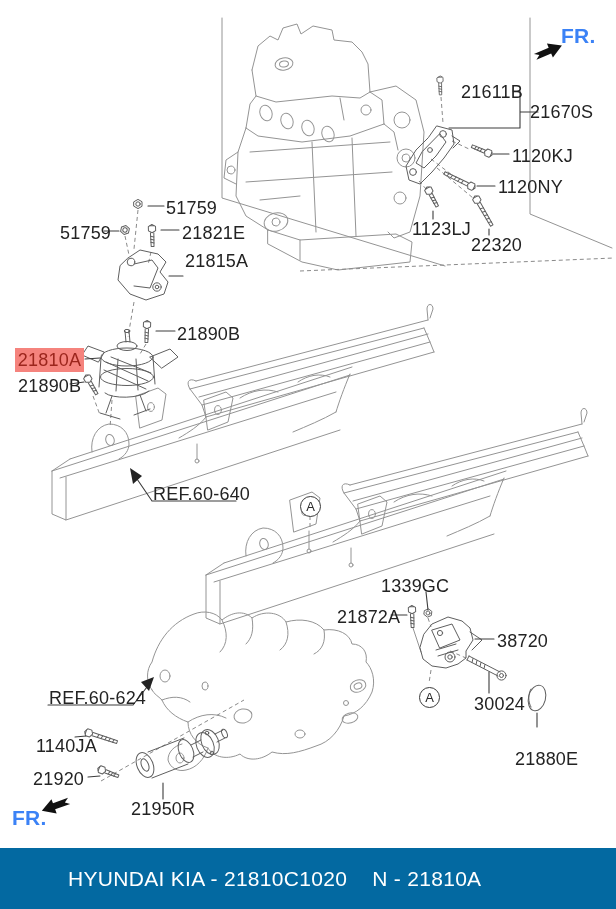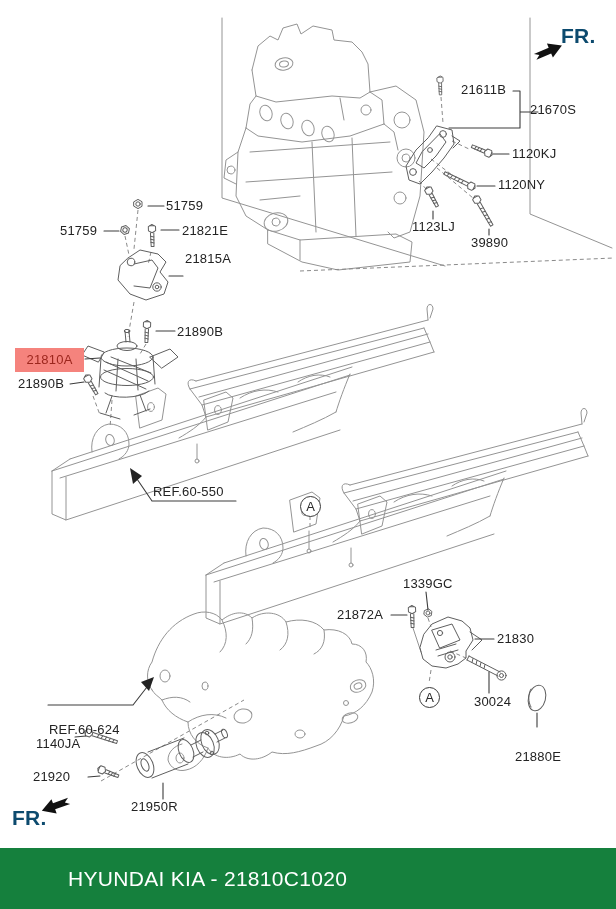--- a/index.html
+++ b/index.html
@@ -3,35 +3,35 @@
 <meta charset="utf-8">
 <style>
   html,body{margin:0;padding:0;background:#e9e9e9;}
   #stage{
     position:relative;width:616px;height:909px;background:#ffffff;
     font-family:"Liberation Sans",sans-serif;overflow:hidden;
     outline:1px solid #d9d9d9;
   }
   #art{position:absolute;left:0;top:0;}
   .lbl{
-    position:absolute;font-size:13px;color:#232323;white-space:nowrap;
+    position:absolute;font-size:18px;color:#232323;white-space:nowrap;
     letter-spacing:.2px;line-height:1.1;
   }
   .lbl.hl{
     width:69px;height:24px;text-align:center;line-height:24px;
     background:#f5837d;color:#9c261d;
   }
-  .lbl.fr{font-size:21px;font-weight:bold;color:#0c4a6e;}
+  .lbl.fr{font-size:21px;font-weight:bold;color:#3b82f6;}
   .marker{
     position:absolute;width:19px;height:19px;border:1.5px solid #3a3a3a;
     border-radius:50%;display:flex;align-items:center;justify-content:center;
     font-size:13px;color:#2a2a2a;background:#fff;
   }
   .footer{
-    position:absolute;left:0;top:848px;width:616px;height:61px;background:#15803d;
+    position:absolute;left:0;top:848px;width:616px;height:61px;background:#0369a1;
   }
   .footer-inner{
     position:absolute;left:68px;top:0;height:100%;display:flex;align-items:center;
     gap:25px;color:#ffffff;font-size:21px;letter-spacing:.3px;
   }
 </style>
 </head>
 <body>
 
 <div id="stage">
@@ -251,42 +251,43 @@
     </g>
   </svg>
 
   <span class="lbl" style="left:166px;top:199px">51759</span>
   <span class="lbl" style="left:60px;top:224px">51759</span>
   <span class="lbl" style="left:182px;top:224px">21821E</span>
   <span class="lbl" style="left:185px;top:252px">21815A</span>
   <span class="lbl" style="left:177px;top:325px">21890B</span>
   <span class="lbl hl" style="left:15px;top:348px">21810A</span>
   <span class="lbl" style="left:18px;top:377px">21890B</span>
-  <span class="lbl" style="left:153px;top:485px">REF.60-550</span>
+  <span class="lbl" style="left:153px;top:485px">REF.60-640</span>
   <span class="lbl" style="left:461px;top:83px">21611B</span>
   <span class="lbl" style="left:530px;top:103px">21670S</span>
   <span class="lbl" style="left:512px;top:147px">1120KJ</span>
   <span class="lbl" style="left:498px;top:178px">1120NY</span>
   <span class="lbl" style="left:412px;top:220px">1123LJ</span>
-  <span class="lbl" style="left:471px;top:236px">39890</span>
-  <span class="lbl" style="left:403px;top:577px">1339GC</span>
+  <span class="lbl" style="left:471px;top:236px">22320</span>
+  <span class="lbl" style="left:381px;top:577px">1339GC</span>
   <span class="lbl" style="left:337px;top:608px">21872A</span>
-  <span class="lbl" style="left:497px;top:632px">21830</span>
+  <span class="lbl" style="left:497px;top:632px">38720</span>
   <span class="lbl" style="left:474px;top:695px">30024</span>
   <span class="lbl" style="left:515px;top:750px">21880E</span>
-  <span class="lbl" style="left:49px;top:723px">REF.60-624</span>
+  <span class="lbl" style="left:49px;top:689px">REF.60-624</span>
   <span class="lbl" style="left:33px;top:770px">21920</span>
   <span class="lbl" style="left:36px;top:737px">1140JA</span>
   <span class="lbl" style="left:131px;top:800px">21950R</span>
 
   <span class="lbl fr" style="left:561px;top:24px">FR.</span>
   <span class="lbl fr" style="left:12px;top:806px">FR.</span>
 
   <div class="marker" style="left:300px;top:496px">A</div>
   <div class="marker" style="left:419px;top:687px">A</div>
 
   <div class="footer">
     <div class="footer-inner">
       <span>HYUNDAI  KIA - 21810C1020</span>
+      <span>N - 21810A</span>
     </div>
   </div>
 
 </div>
 
 </body></html>

